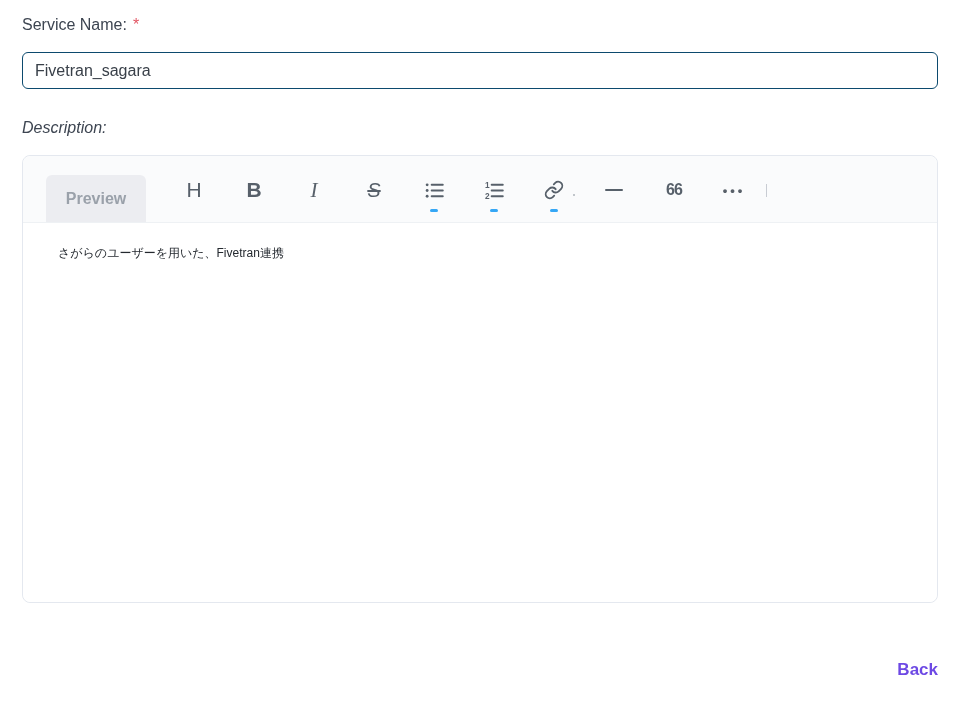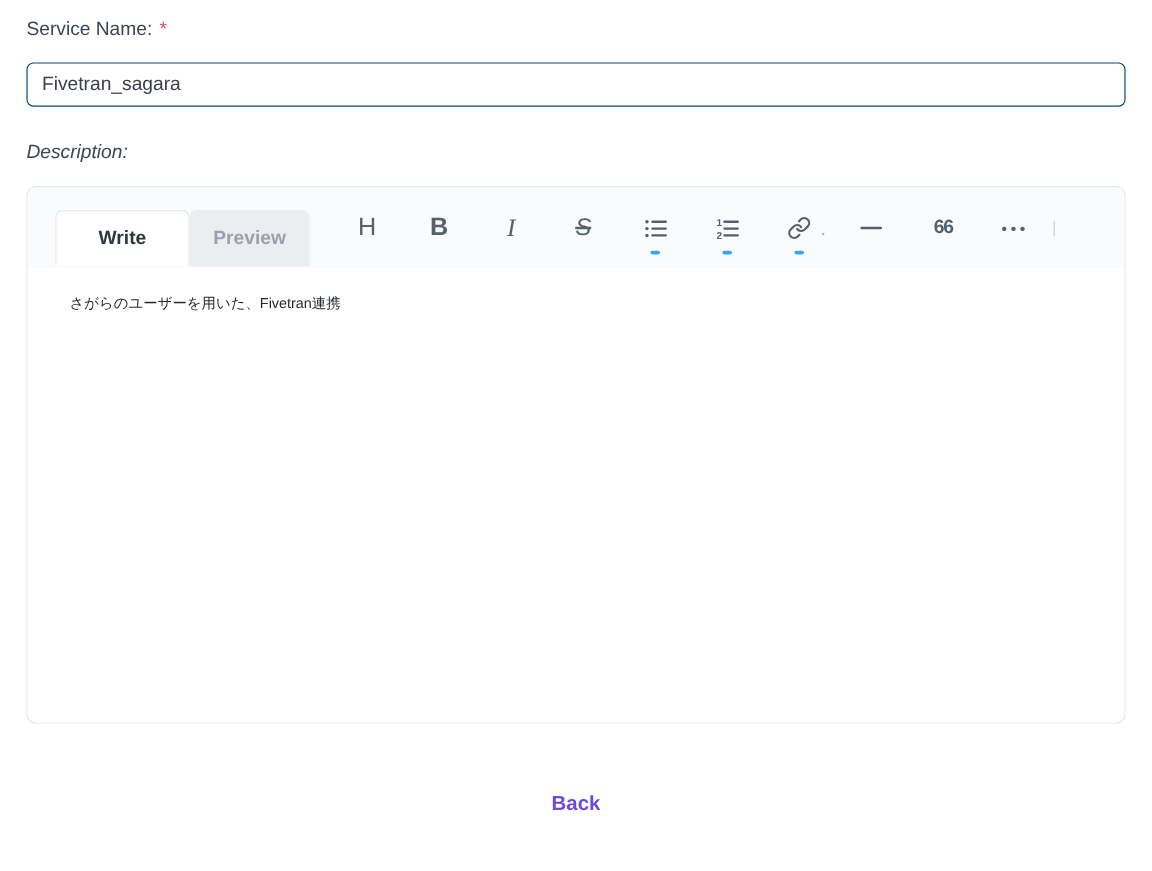--- a/index.html
+++ b/index.html
@@ -47,21 +47,21 @@
   .link-dot { position:absolute; right:-9px; bottom:7px; width:2px; height:2px;
     background:#aeb4bb; border-radius:50%; }
   .tb-divider { width:1px; height:13px; background:#c8ccd3; margin-left:-16px; }
   .icon-svg { display:block; }
 
   .editor-body { flex:1; background:#ffffff; border-radius:0 0 8px 8px;
     padding:21px 20px 20px 35px; font-size:12px; color:#24292f; line-height:1.5;
     cursor:text; }
 
   .footer { display:flex; justify-content:flex-end; align-items:center;
-    gap:48px; margin-top:57px;flex-direction:column; }
+    gap:48px; margin-top:57px; }
   .back-link { color:#6d49e4; font-size:17px; font-weight:600; cursor:pointer;
     text-decoration:none; }
   .next-wrap { position:relative; }
   .next-btn { width:93px; height:48px; background:#6d43dd; color:#ffffff;
     border:none; border-radius:10px; font-size:17px; font-weight:600;
     cursor:pointer; font-family:"Liberation Sans", sans-serif; }
   .annotation-box { position:absolute; left:-11px; top:-10px; right:-8px; bottom:-11px;
     border:3px solid #e8413c; border-radius:8px; pointer-events:none; }
 </style>
 </head>
@@ -71,21 +71,20 @@
   <span>Service Name:</span><span class="req-mark">*</span>
 </div>
 
 <input class="text-input" type="text" value="Fivetran_sagara" style="">
 
 <div class="field-label desc-label">Description:</div>
 
 <div class="editor">
   <div class="editor-header">
     <div class="tabs">
-      <div class="tab tab-write">Write</div>
       <div class="tab tab-preview">Preview</div>
     </div>
 
     <div class="toolbar">
       <button class="tbtn">
         <span class="g-h">H</span>
       </button>
       <button class="tbtn">
         <span class="g-b">B</span>
       </button>

